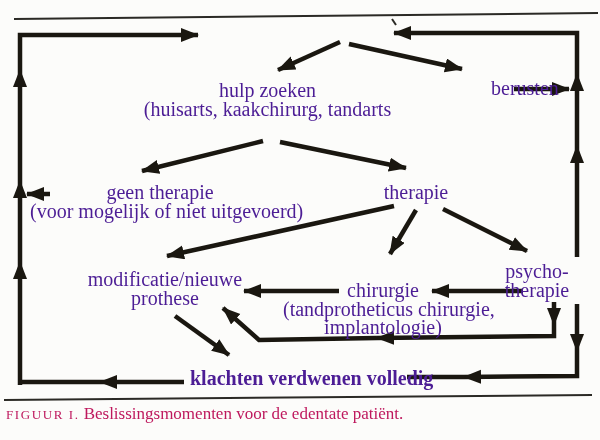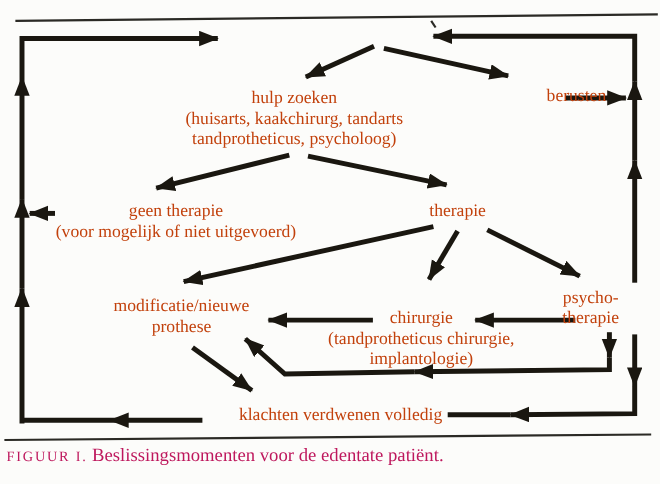--- a/index.html
+++ b/index.html
@@ -9,23 +9,23 @@
     font-family:"Liberation Serif", serif;
     overflow:hidden;
   }
   #figure{
     position:relative;width:600px;height:440px;
     color:#17130e;
   }
   #arrow-layer{position:absolute;left:0;top:0;}
   .node{
     position:absolute;
-    font-size:16px;line-height:18.5px;
+    font-size:20px;line-height:18.5px;
     text-align:center;
-    color:#c2410c;
+    color:#4c1d95;
     white-space:nowrap;
   }
   .node .ln{white-space:nowrap;}
   .caption{
     position:absolute;left:6px;top:404px;width:590px;
     font-size:17px;color:#be185d;white-space:nowrap;
   }
   .caption .figlabel{
     font-size:13px;letter-spacing:1.6px;
     margin-right:4px;
@@ -120,21 +120,20 @@
       <g>
         <path d="M184,382 L100,382" marker-end="url(#ah)"></path>
         <path d="M100,382 L20,382"></path>
       </g>
     </g>
   </svg>
 
   <div class="node" style="left:140px;top:81px;width:255px;">
     <div class="ln">hulp zoeken</div>
     <div class="ln">(huisarts, kaakchirurg, tandarts</div>
-    <div class="ln">tandprotheticus, psycholoog)</div>
   </div>
 
   <div class="node" style="left:450px;top:79px;width:66px;margin-left:41px;">berusten</div>
 
   <div class="node" style="left:30px;top:183px;width:260px;">
     <div class="ln">geen therapie</div>
     <div class="ln">(voor mogelijk of niet uitgevoerd)</div>
   </div>
 
   <div class="node" style="left:381px;top:183px;width:70px;">therapie</div>
@@ -148,19 +147,19 @@
     <div class="ln">chirurgie</div>
     <div class="ln">(tandprotheticus chirurgie,</div>
     <div class="ln">implantologie)</div>
   </div>
 
   <div class="node" style="left:497px;top:262px;width:80px;">
     <div class="ln">psycho-</div>
     <div class="ln">therapie</div>
   </div>
 
-  <div class="node" style="left:190px;top:369px;width:212px;text-align:right;">klachten verdwenen volledig</div>
+  <div class="node" style="left:190px;top:369px;width:212px;text-align:right;font-weight:bold;">klachten verdwenen volledig</div>
 
   <div class="caption">
     <span class="figlabel">FIGUUR I.</span><span>Beslissingsmomenten voor de edentate patiënt.</span>
   </div>
 
 </div>
 
 </body></html>

